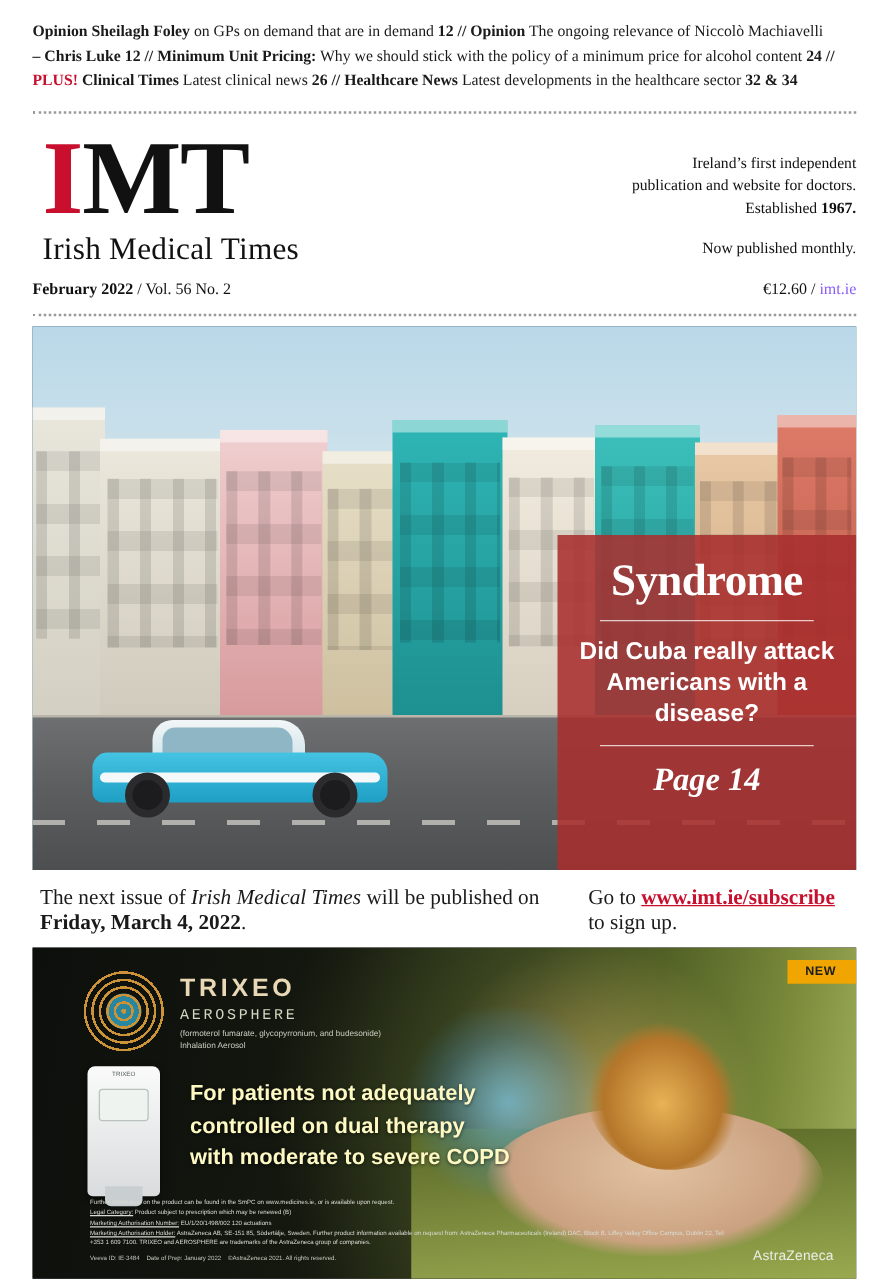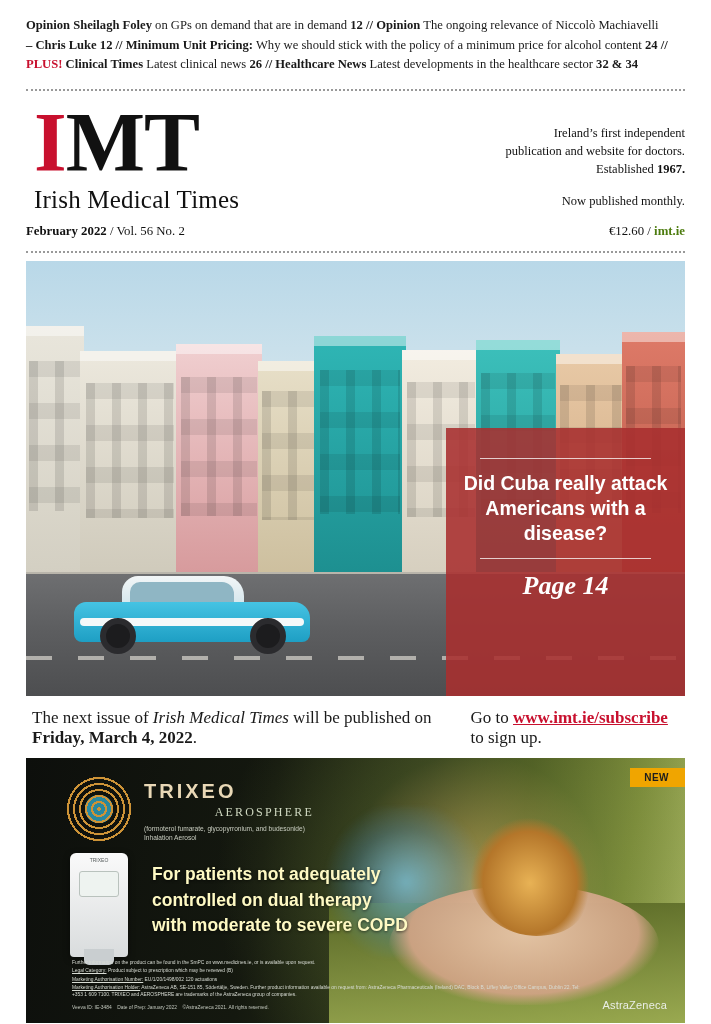--- a/index.html
+++ b/index.html
@@ -34,21 +34,21 @@
   .dotrule {
     border-top: 2px dotted #999;
     height: 0;
     margin: 4px 0 0 0;
   }
 
   
   .masthead {
     display: flex;
     justify-content: space-between;
-    align-items: center;
+    align-items: flex-start;
     padding-top: 14px;
     gap: 18px;
   }
   .logo-block { padding-left: 8px; }
   .logo {
     font-family: "Liberation Serif", serif;
     font-weight: bold;
     font-size: 84px;
     letter-spacing: -1px;
     line-height: 0.9;
@@ -75,21 +75,21 @@
   .mast-right .now { margin-top: 14px; }
 
   .issue-row {
     display: flex;
     justify-content: space-between;
     align-items: baseline;
     font-size: 12.8px;
     padding: 10px 0 8px 0;
   }
   .issue-left b { font-weight: bold; }
-  .issue-right .red { color: #4d7c0f; font-weight: bold; }
+  .issue-right .red { color: #8b5cf6; font-weight: normal; }
 
   
   .hero {
     position: relative;
     width: 659px;
     height: 435px;
     margin-top: 8px;
     overflow: hidden;
     background: #2b5f7a;
   }
@@ -258,22 +258,22 @@
     opacity: .95;
   }
   .ad-brand {
     position: absolute; left: 118px; top: 22px;
   }
   .ad-brand .n1 {
     font-family: "Liberation Sans", sans-serif;
     font-size: 20px; letter-spacing: 3px; font-weight: bold; color: #e9d8b6;
   }
   .ad-brand .n2 {
-    font-family: Liberation Serif, serif;
-    font-size: 12px; letter-spacing: 2.2px; color: #cfd8c0; margin-top: 2px; text-align: right;
+    font-family: Liberation Mono, monospace;
+    font-size: 12px; letter-spacing: 2.2px; color: #cfd8c0; margin-top: 2px;
   }
   .ad-brand .n3 {
     font-family: "Liberation Sans", sans-serif;
     font-size: 6.6px; line-height: 1.35; color: #c9cdc0; margin-top: 5px; max-width: 170px;
   }
   .ad-headline {
     position: absolute; left: 126px; top: 104px;
     font-family: "Liberation Sans", sans-serif;
     font-size: 17.5px; font-weight: bold; line-height: 1.45; color: #fef9c3;
     text-shadow: 0 1px 3px rgba(0,0,0,.6);
@@ -373,20 +373,21 @@
     <div class="car">
       <div class="top"></div>
       <div class="win"></div>
       <div class="body"></div>
       <div class="stripe"></div>
       <div class="wheel w1"></div>
       <div class="wheel w2"></div>
     </div>
 
     <div class="overlay">
+      <div class="ov-title">Syndrome</div>
       <div class="ov-rule"></div>
       <div class="ov-sub">Did Cuba really attack Americans with a disease?</div>
       <div class="ov-rule"></div>
       <div class="ov-page">Page 14</div>
     </div>
   </div>
 
   <div class="nextissue">
     <div><span>The next issue of </span><i>Irish Medical Times</i><span> will be published on </span><b>Friday, March 4, 2022</b><span>.</span></div>
     <div><span>Go to </span><span class="red">www.imt.ie/subscribe</span><span> to sign up.</span></div>

